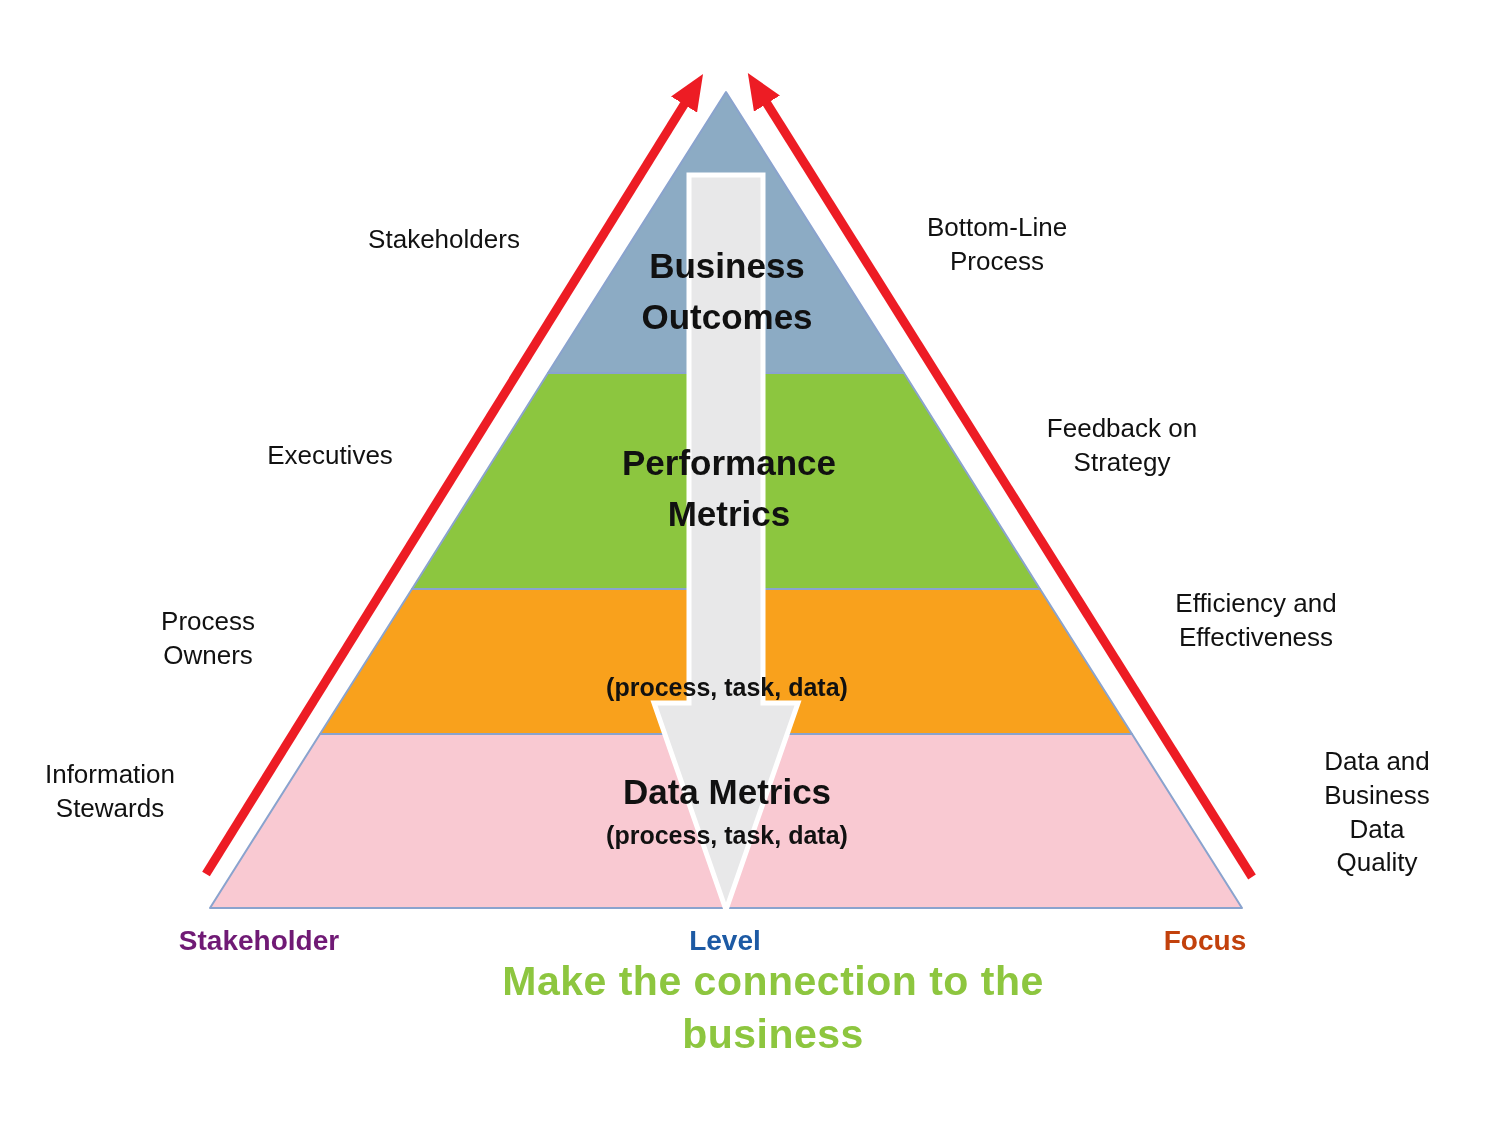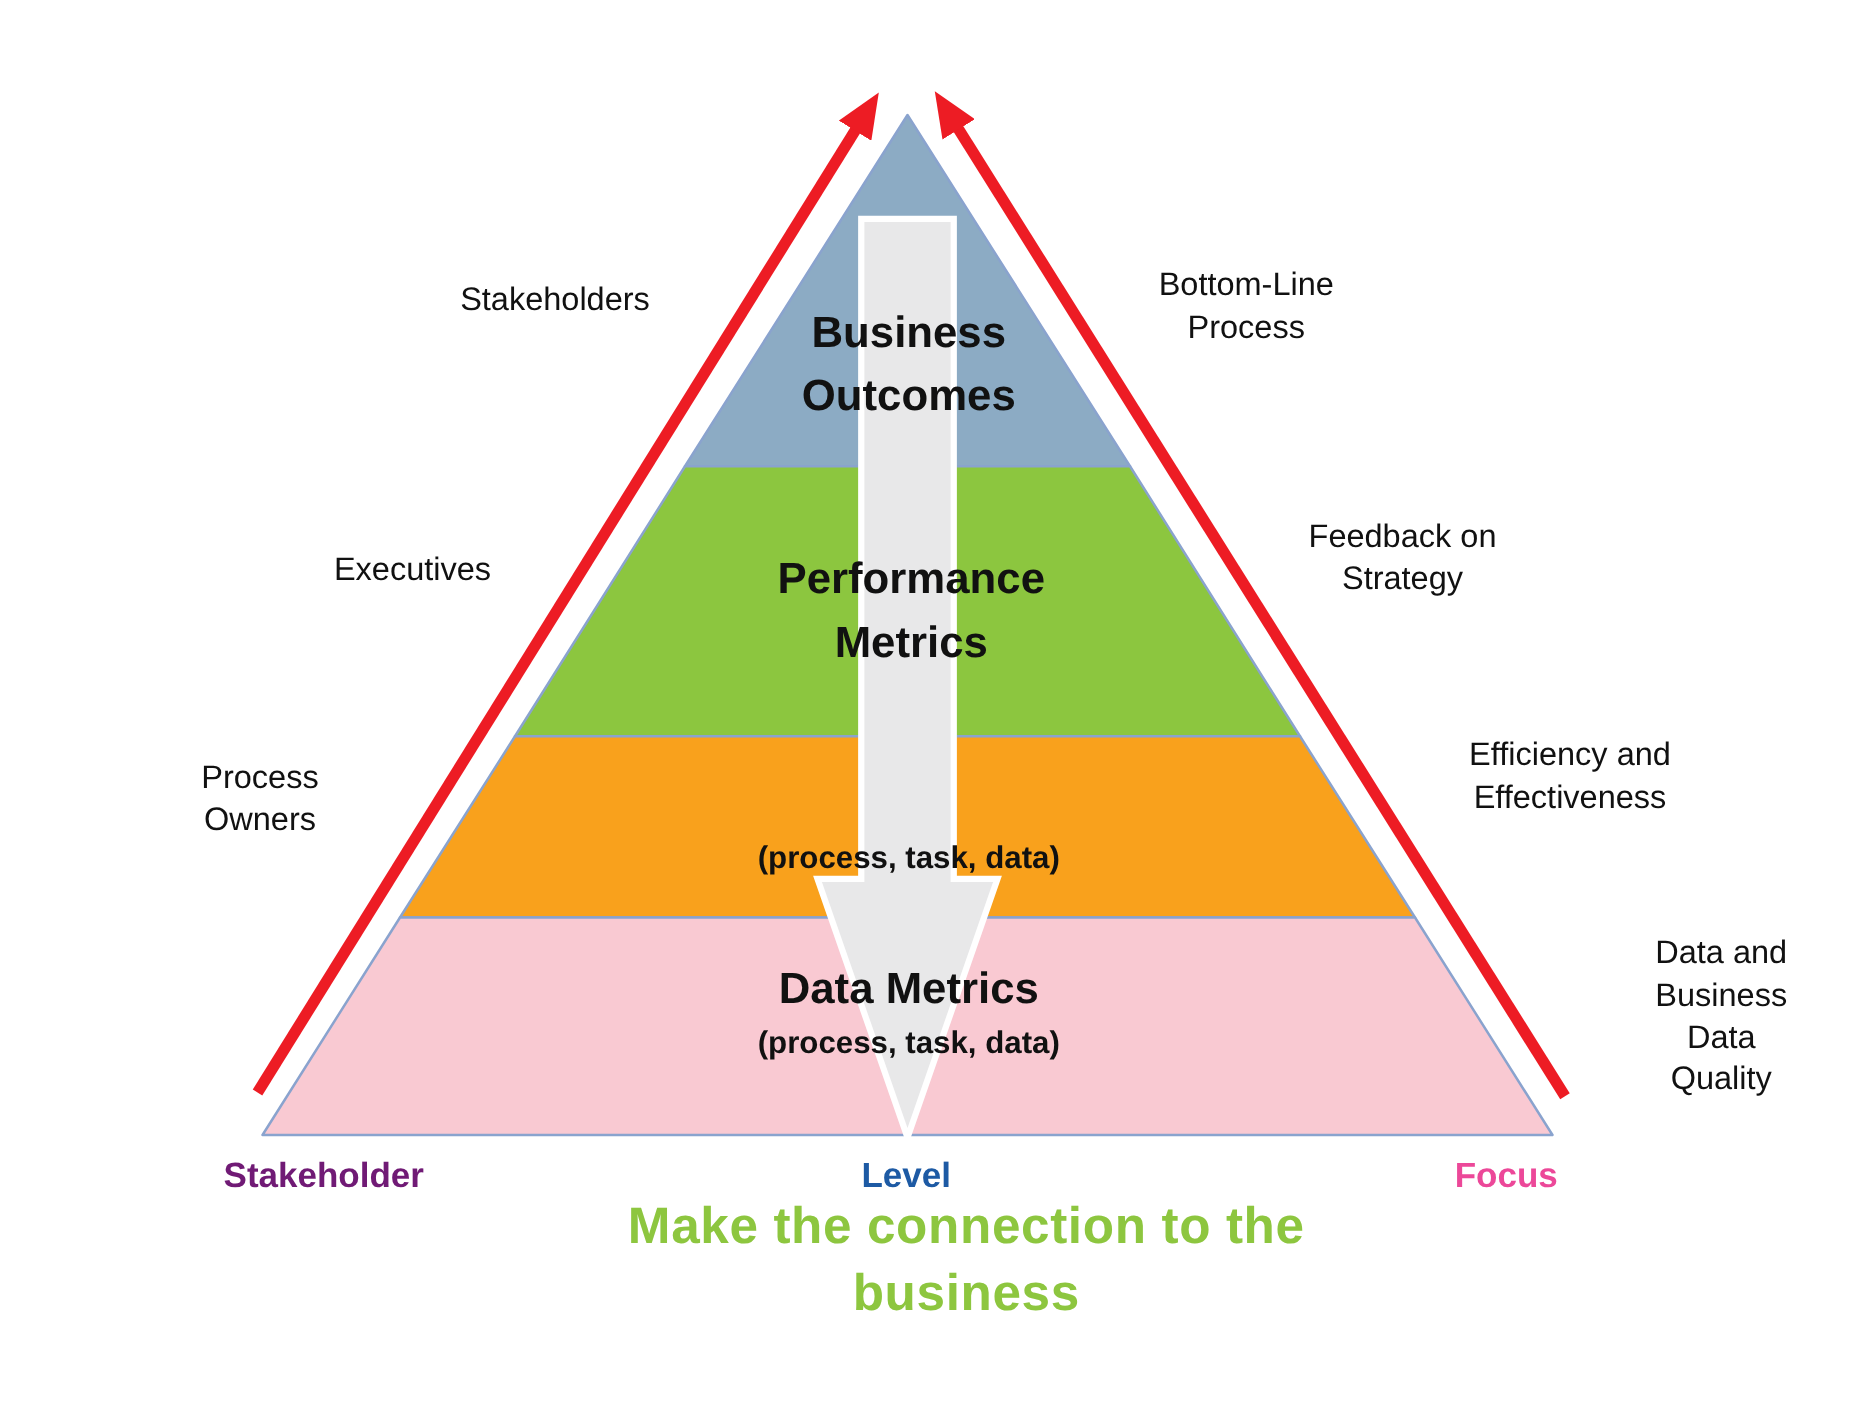--- a/index.html
+++ b/index.html
@@ -58,30 +58,32 @@
   <div class="txt layer-title" style="left:729px; top:489px;">Performance
 Metrics</div>
   <div class="txt layer-sub" style="left:727px; top:687px;">(process, task, data)</div>
   <div class="txt layer-title" style="left:727px; top:792px;">Data Metrics</div>
   <div class="txt layer-sub" style="left:727px; top:835px;">(process, task, data)</div>
 
   <div class="txt side-label" style="left:444px; top:240px;">Stakeholders</div>
   <div class="txt side-label" style="left:330px; top:456px;">Executives</div>
   <div class="txt side-label" style="left:208px; top:639px;">Process
 Owners</div>
+  <div class="txt side-label" style="left:110px; top:792px;">Information
+Stewards</div>
 
   <div class="txt side-label" style="left:997px; top:245px;">Bottom-Line
 Process</div>
   <div class="txt side-label" style="left:1122px; top:446px;">Feedback on
 Strategy</div>
   <div class="txt side-label" style="left:1256px; top:621px;">Efficiency and
 Effectiveness</div>
   <div class="txt side-label" style="left:1377px; top:813px;">Data and
 Business Data
 Quality</div>
 
   <div class="txt axis-label" style="left: 259px; top: 941px; color: #701a75;">Stakeholder</div>
   <div class="txt axis-label" style="left: 725px; top: 941px; color: rgb(29, 90, 164);">Level</div>
-  <div class="txt axis-label" style="left: 1205px; top: 941px; color: #ec4899;">Focus</div>
+  <div class="txt axis-label" style="left: 1205px; top: 941px; color: #c2410c;">Focus</div>
 
   <div class="txt main-title" style="left: 729px; top: 1008px; color: rgb(141, 198, 63);">Make the connection to the business</div>
 
 </div>
 
 </body></html>

